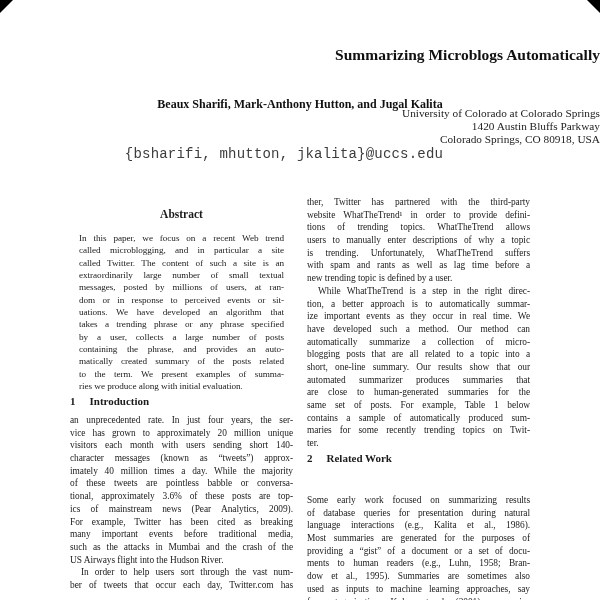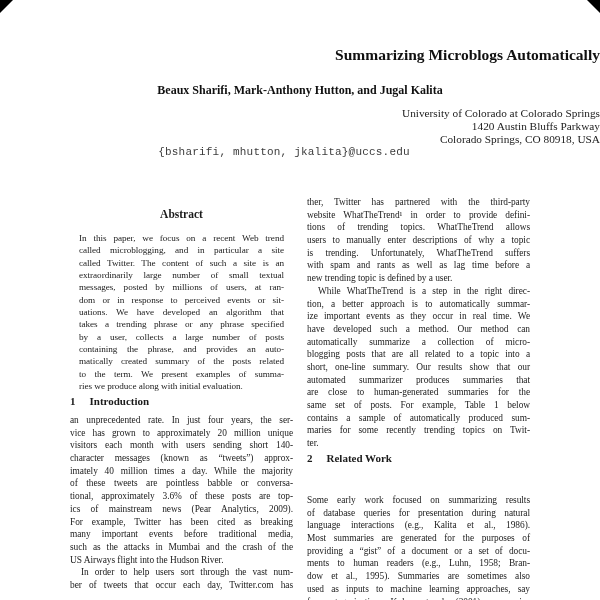--- a/index.html
+++ b/index.html
@@ -10,27 +10,27 @@
   .soft { position:absolute; top:0; left:0; width:600px; height:600px; filter:blur(0.3px); }
 
   
   .corner { position:absolute; top:0; width:0; height:0; }
   .corner.tl { left:0;  border-top:13px solid #000000; border-right:13px solid transparent; }
   .corner.tr { right:0; border-top:13px solid #000000; border-left:13px solid transparent; }
 
   
   .title   { position:absolute; top:46px;  left:0; width:600px; text-align:right;
              font-size:15.5px; font-weight:bold; color:#101010; }
-  .authors { position:absolute; top:83px;  left:0; width:600px; text-align:center;
+  .authors { position:absolute; top:97px;  left:0; width:600px; text-align:center;
              font-size:12px; font-weight:bold; color:#101010; }
   .affil   { position:absolute; left:0; width:600px; text-align:right; font-size:11.3px; }
   .a1 { top:107px; } .a2 { top:120px; } .a3 { top:133px; }
   .email   { position:absolute; top:146px; left:0; width:568px; text-align:center;
              font-family:"Liberation Mono","DejaVu Sans Mono",monospace;
-             font-size:11px; color:#3c3c3c; letter-spacing:0.2px; }
+             font-size:14px; color:#3c3c3c; letter-spacing:0.2px; }
 
   
   .abs-head { position:absolute; top:208px; left:70px; width:223px; text-align:center;
               font-weight:bold; font-size:11.5px; }
   .abs-body { position:absolute; top:232px; left:79px; width:205px;
               font-size:9.2px; letter-spacing:-0.05px; --lh:12.33px; }
   .sec-head { position:absolute; font-weight:bold; font-size:11px; }
   .s1 { top:395px; left:70px;  width:223px; }
   .s2 { top:452px; left:307px; width:223px; }
   .sec-title { margin-left:14px; }

